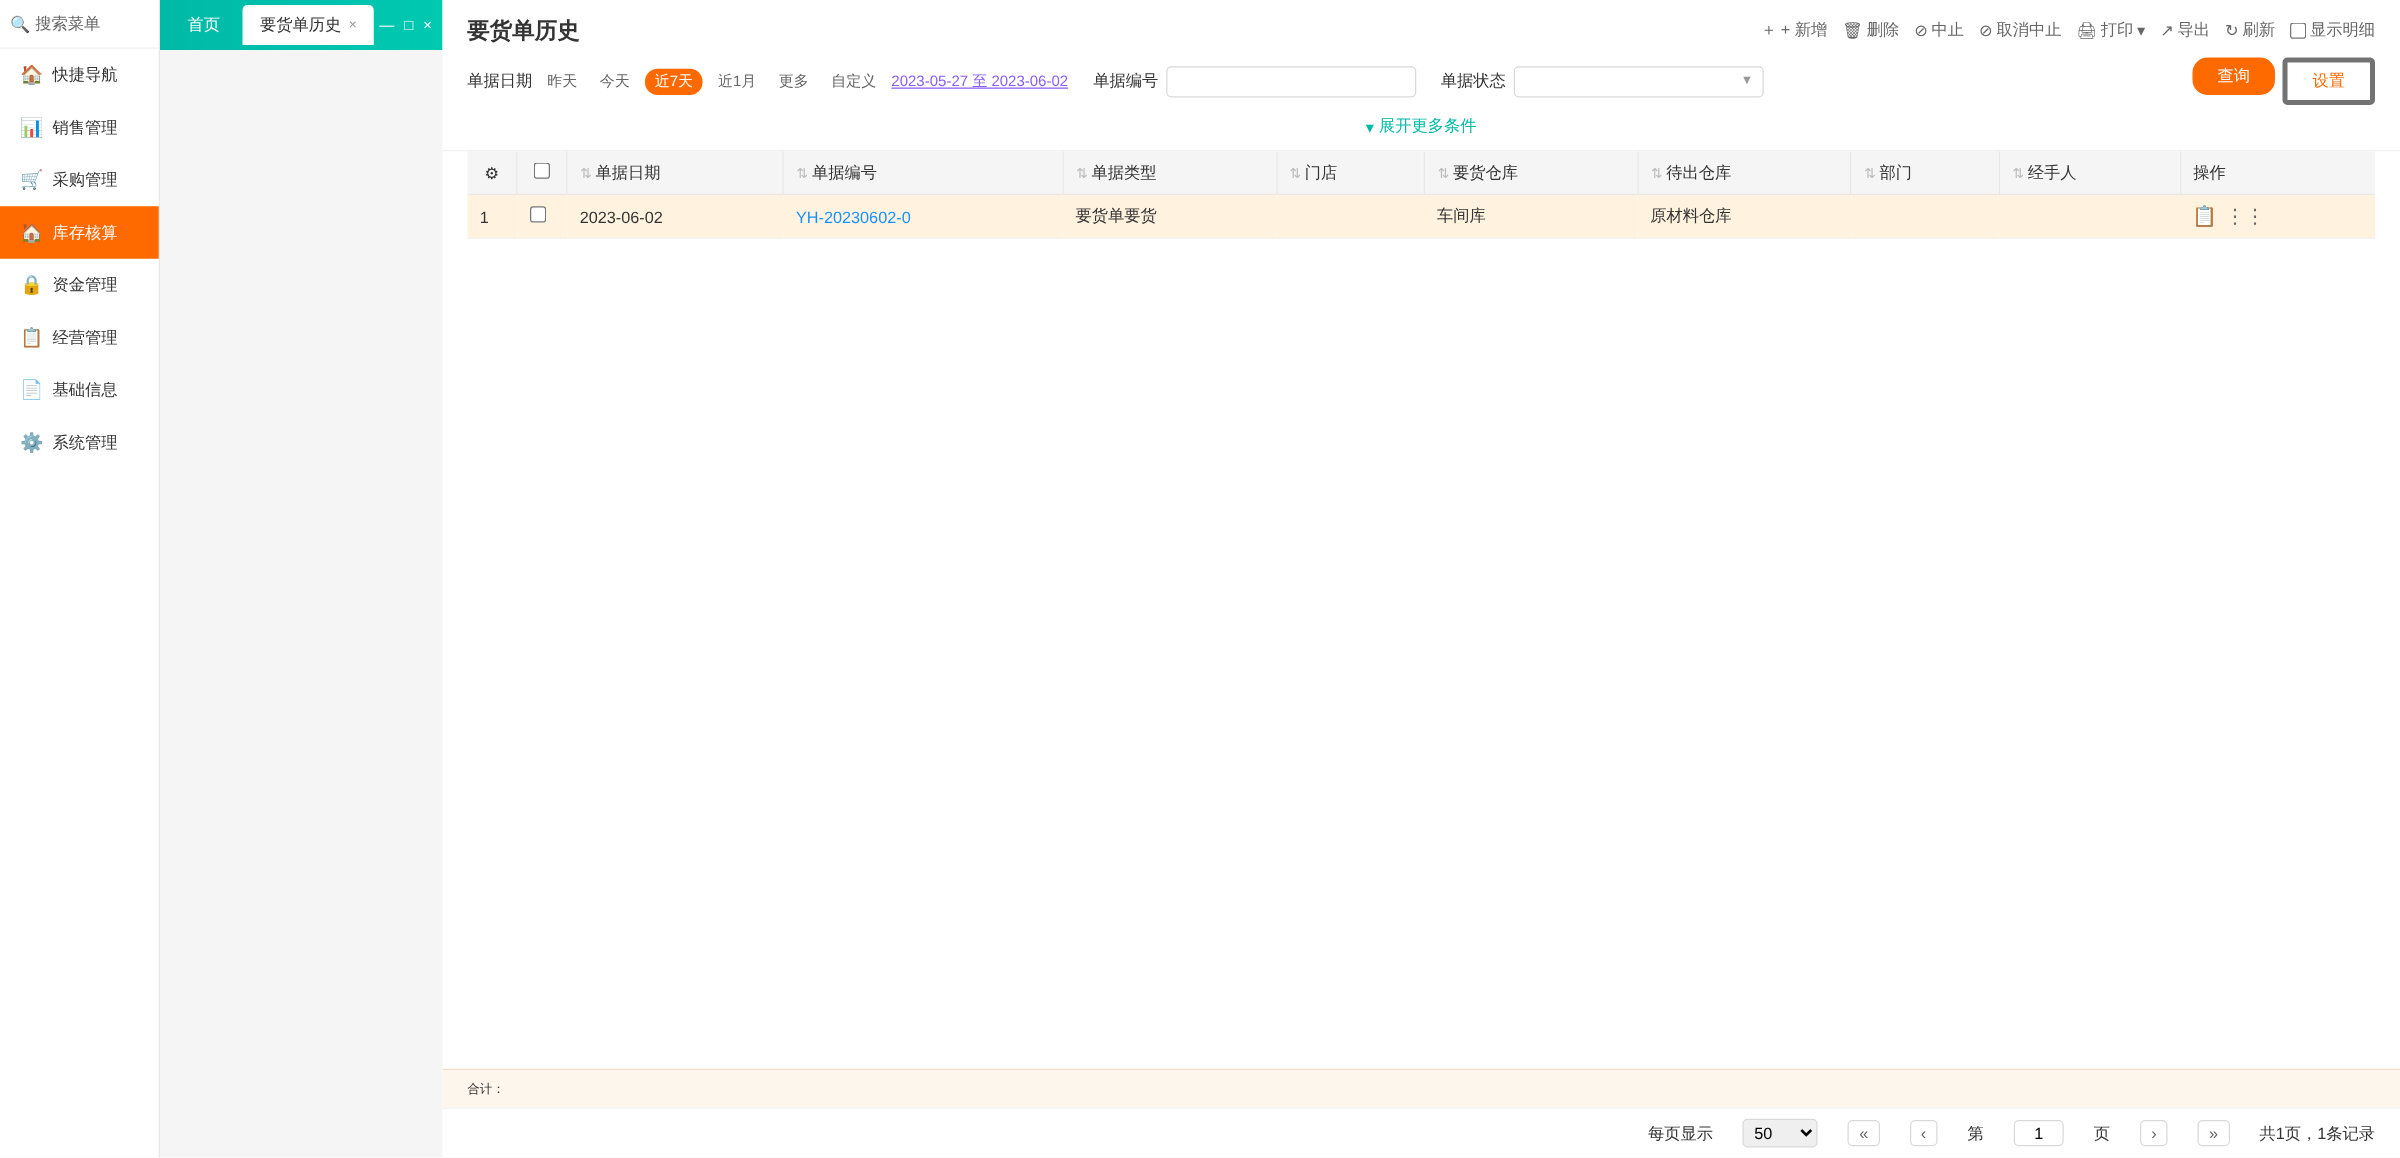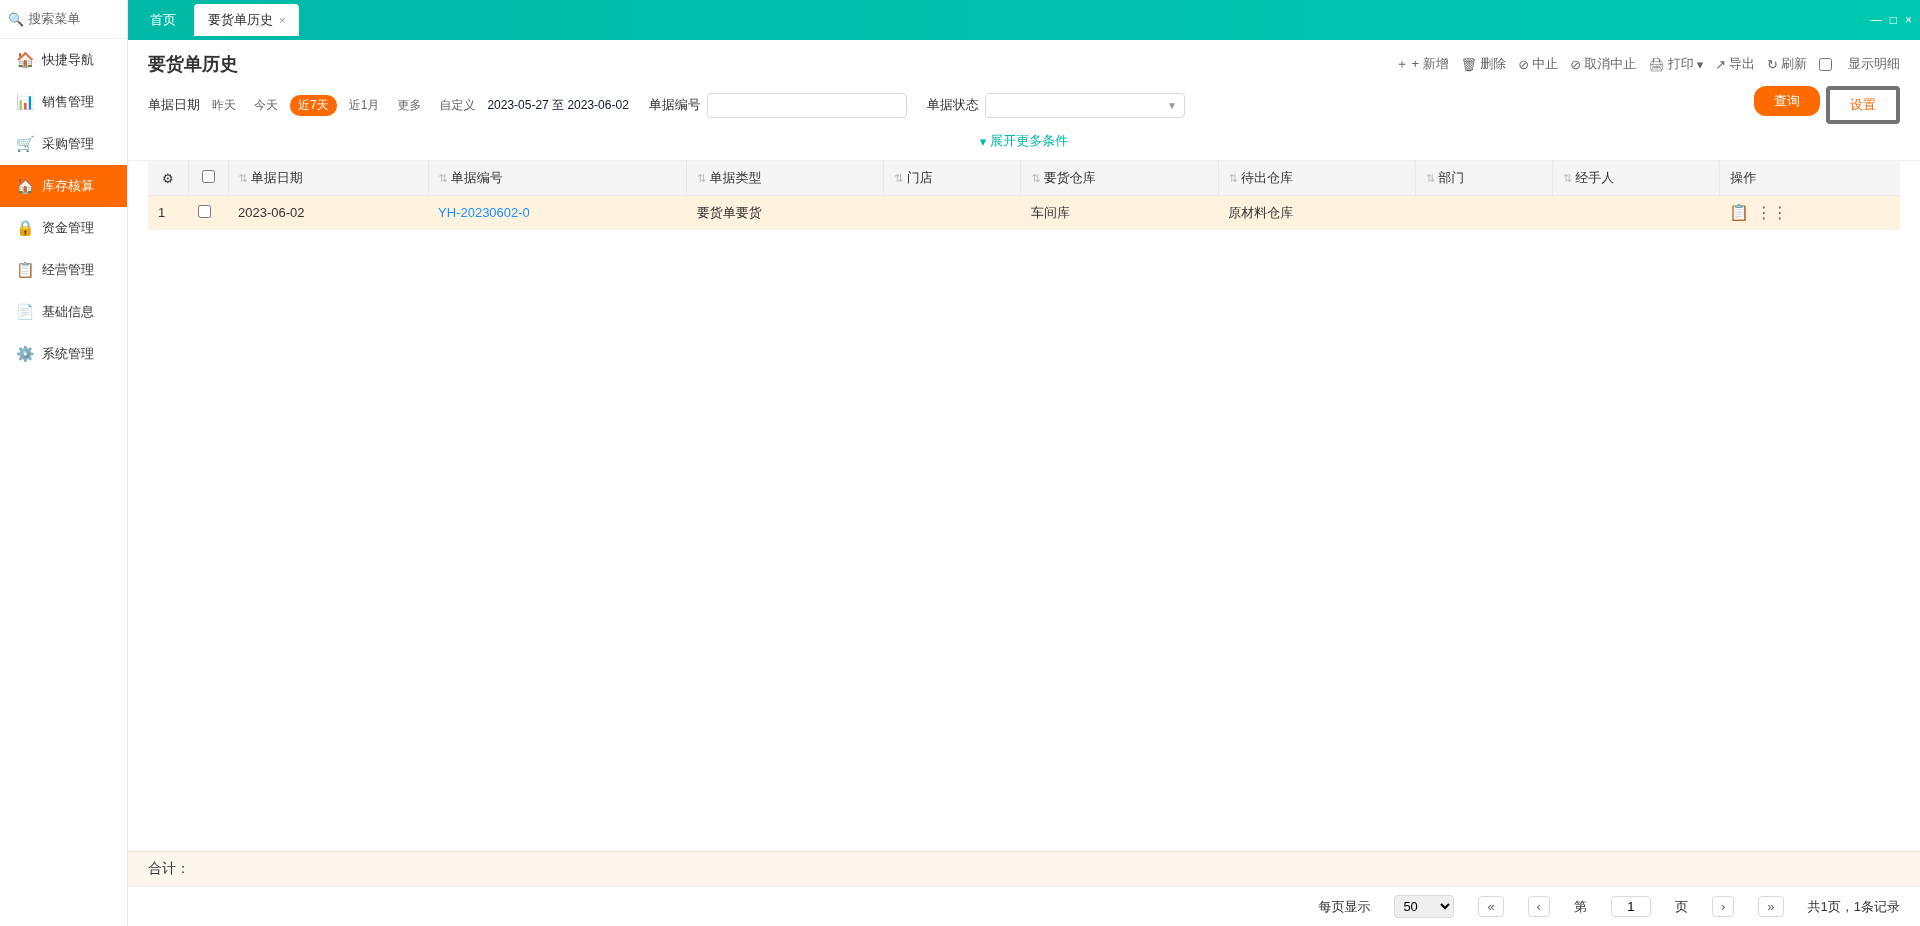--- a/index.html
+++ b/index.html
@@ -39,21 +39,21 @@
       background: #ff6a00;
       color: #fff;
       border-radius: 0;
     }
     .sidebar-icon { font-size: 15px; width: 18px; text-align: center; }
 
     
     .main {
       flex: 1;
       display: flex;
-      flex-direction: column;
+      flex-direction: row;
       overflow: hidden;
     }
 
     
     .topbar {
       height: 40px;
       background: linear-gradient(90deg, #00b9a6 0%, #00c9b1 100%);
       display: flex;
       align-items: center;
       padding: 0 8px;
@@ -130,21 +130,21 @@
       display: flex;
       align-items: center;
       gap: 3px;
       font-size: 13px;
       color: #666;
       cursor: pointer;
     }
     .display-detail {
       display: flex;
       align-items: center;
-      gap: 16px;
+      gap: 3px;
       font-size: 13px;
       color: #666;
       cursor: pointer;
       justify-content: flex-end;
     }
 
     
     .filter-area {
       padding: 10px 20px;
       border-bottom: 1px solid #f0f0f0;
@@ -166,21 +166,22 @@
       padding: 2px 6px;
     }
     .date-btn.active {
       background: #ff6a00;
       color: #fff;
       border-radius: 10px;
       padding: 2px 8px;
     }
     .date-range {
       font-size: 12px;
-      color: #0f172a;
+      color: #8b5cf6;
+      text-decoration: underline;
     }
     .filter-input {
       border: 1px solid #d9d9d9;
       border-radius: 4px;
       padding: 4px 8px;
       font-size: 13px;
       width: 200px;
       outline: none;
     }
     .filter-select {
@@ -276,21 +277,21 @@
     tr.highlighted { background: #fff3e0; }
     .link-text { color: #1890ff; cursor: pointer; text-decoration: none; }
     .op-icons { display: flex; gap: 6px; align-items: center; }
     .op-icon { font-size: 16px; cursor: pointer; color: #666; }
 
     
     .table-footer {
       padding: 8px 20px;
       background: #fdf6ec;
       border-top: 1px solid #f0e0c8;
-      font-size: 14px;
+      font-size: 10px;
       color: #333;
       display: flex;
       align-items: center;
     }
 
     
     .pagination {
       padding: 8px 20px;
       display: flex;
       align-items: center;

